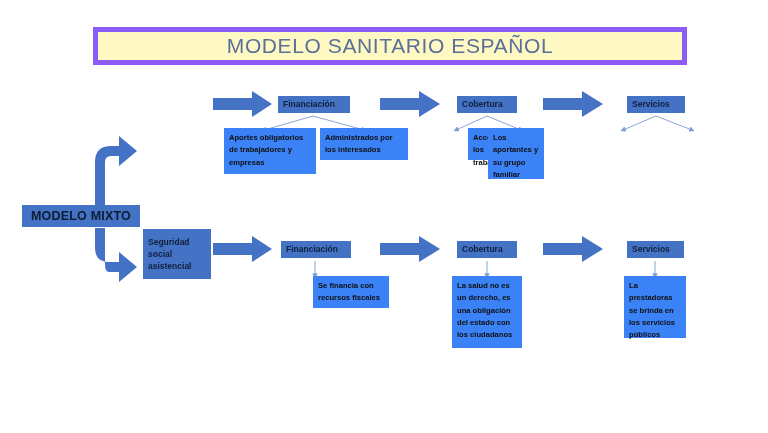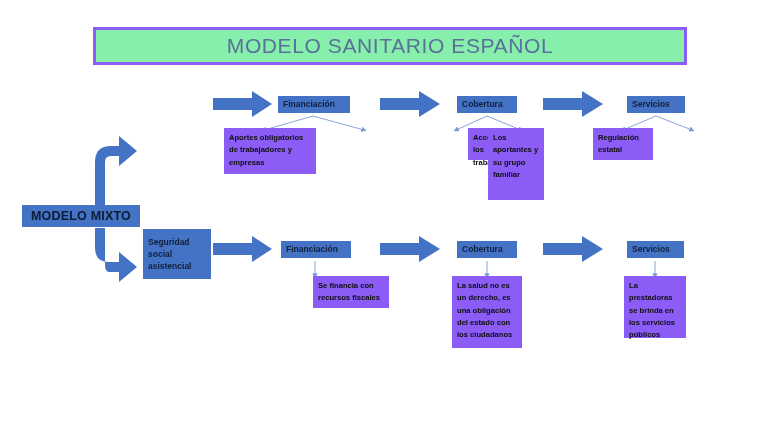--- a/index.html
+++ b/index.html
@@ -23,22 +23,22 @@
     height: 433px;
   }
 
   
   .title-box {
     position: absolute;
     left: 93px;
     top: 27px;
     width: 594px;
     height: 38px;
-    border: 3px solid #8b5cf6;
-    background: #86efac;
+    border: 5px solid #8b5cf6;
+    background: #fef9c3;
     display: flex;
     align-items: center;
     justify-content: center;
     box-sizing: border-box;
   }
   .title-text {
     font-size: 21px;
     letter-spacing: 0.6px;
     color: #5b7099;
     font-weight: 400;
@@ -77,21 +77,21 @@
     font-size: 12.5px;
     font-weight: 700;
     letter-spacing: 0.2px;
     box-sizing: border-box;
     text-align: center;
   }
 
   
   .leaf {
     position: absolute;
-    background: #8b5cf6;
+    background: #3b82f6;
     color: #0f0f0f;
     font-size: 7.6px;
     font-weight: 700;
     line-height: 1.62;
     box-sizing: border-box;
     padding: 4px 5px;
     text-align: left;
   }
 
   
@@ -180,37 +180,37 @@
     <span>MODELO MIXTO</span>
   </div>
 
 
   <div class="node center" style="left:278px; top:96px; width:72px; height:17px;">
     <span>Financiación</span>
   </div>
   <div class="leaf" style="left:224px; top:128px; width:92px; height:46px;">
     <span>Aportes obligatorios de trabajadores y empresas</span>
   </div>
+  <div class="leaf" style="left:320px; top:128px; width:88px; height:32px;">
+    <span>Administrados por los interesados</span>
+  </div>
 
   <div class="node center" style="left:457px; top:96px; width:60px; height:17px;">
     <span>Cobertura</span>
   </div>
   <div class="leaf" style="left:424px; top:128px; width:56px; height:32px;margin-left:44px;">
     <span>Acceso a los trabajadores</span>
   </div>
-  <div class="leaf" style="left:488px; top:128px; width:56px; height:72px;">
+  <div class="leaf" style="left:488px; top:128px; width:56px; height:51px;">
     <span>Los aportantes y su grupo familiar</span>
   </div>
 
   <div class="node center" style="left:627px; top:96px; width:58px; height:17px;">
     <span>Servicios</span>
   </div>
-  <div class="leaf" style="left:593px; top:128px; width:60px; height:32px;">
-    <span>Regulación estatal</span>
-  </div>
 
   <div class="node left" style="left:143px; top:229px; width:68px; height:50px;">
     <span>Seguridad social asistencial</span>
   </div>
 
   <div class="node center" style="left:281px; top:241px; width:70px; height:17px;">
     <span>Financiación</span>
   </div>
   <div class="leaf" style="left:281px; top:276px; width:76px; height:32px;margin-left:32px;">
     <span>Se financia con recursos fiscales</span>

